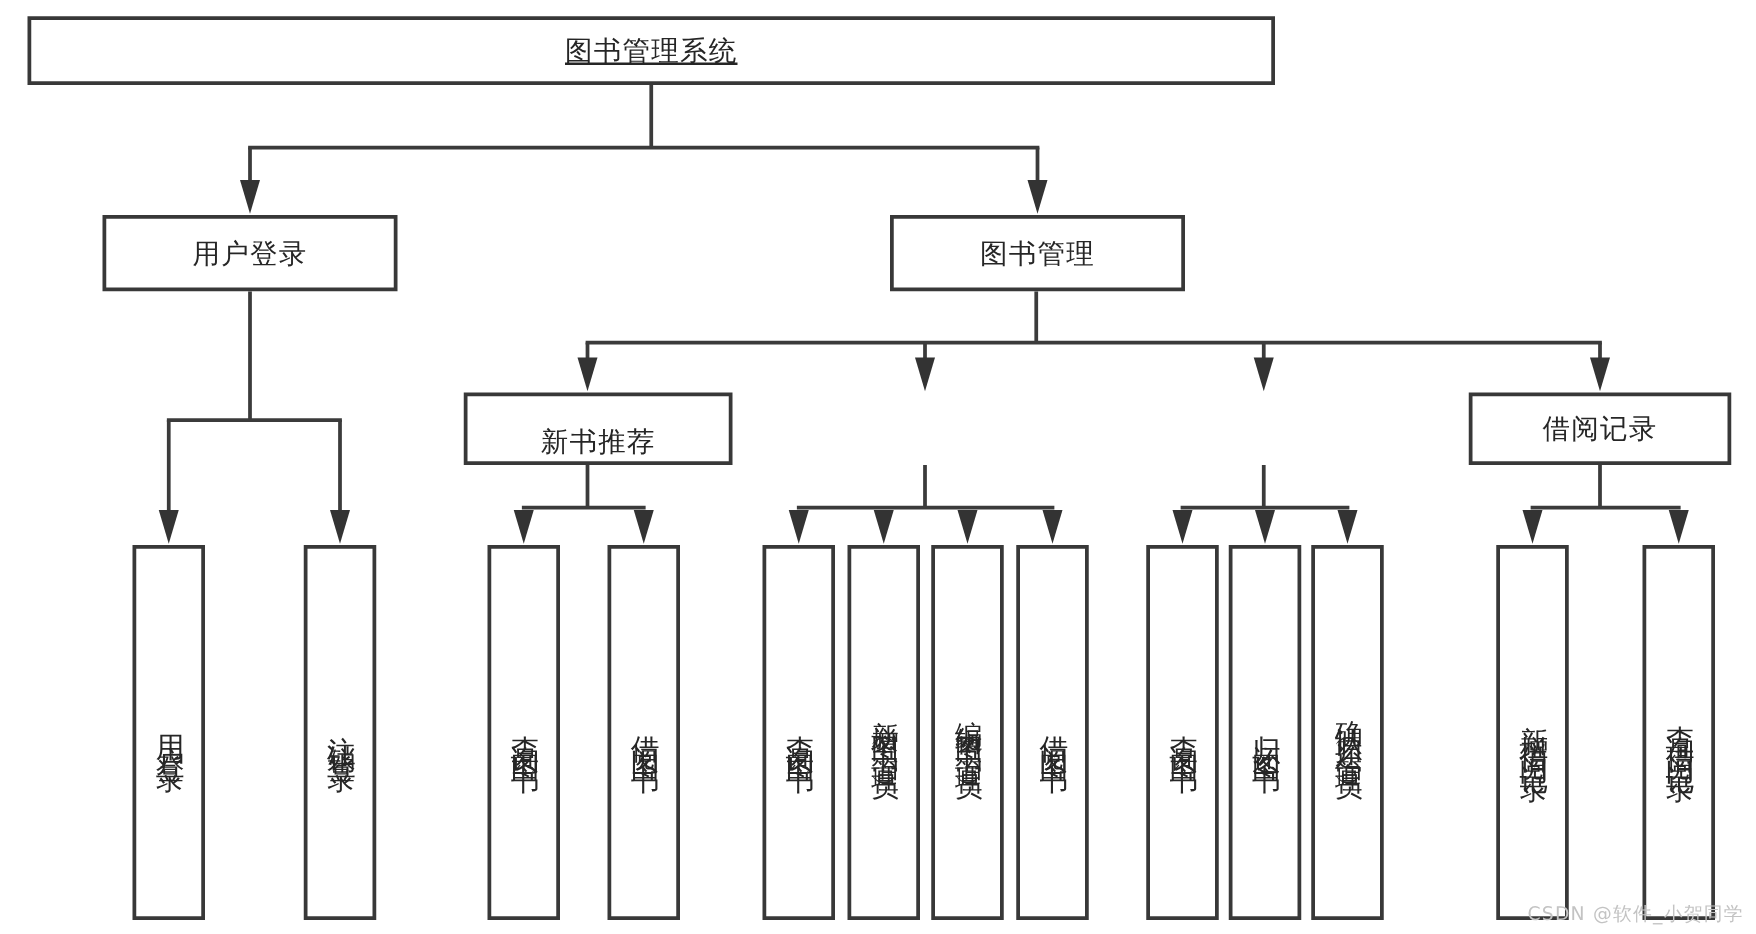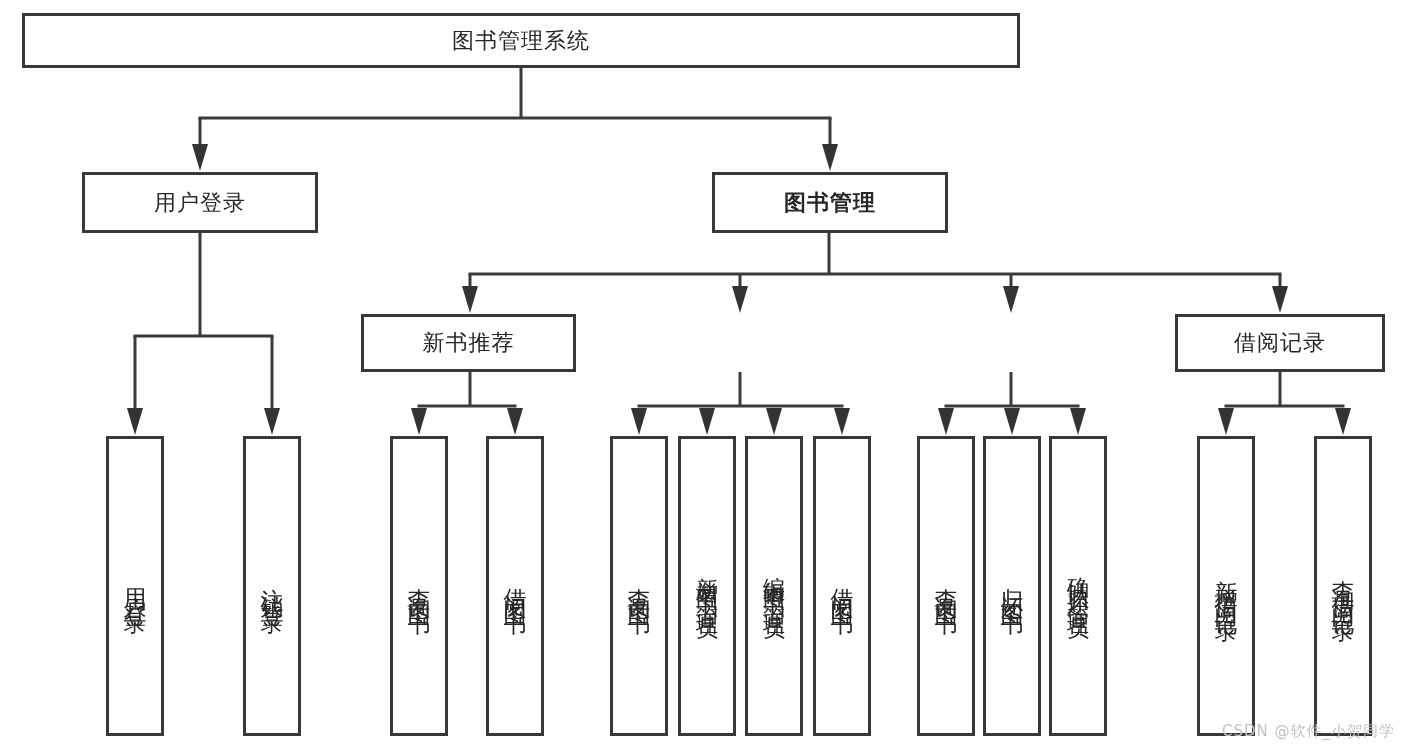--- a/index.html
+++ b/index.html
@@ -30,26 +30,26 @@
     color: #262626;
     display: flex;
     align-items: center;
     justify-content: center;
     z-index: 2;
     font-size: 22px;
     letter-spacing: 1px;
   }
 
   
-  .n-root   { left: 22px;   top: 13px;  width: 998px; height: 55px; }
+  .n-root   { left: 22px;   top: 13px;  width: 998px; height: 55px; text-decoration: underline; }
   
   .n-login  { left: 82px;   top: 172px; width: 236px; height: 61px; }
-  .n-mgmt   { left: 712px;  top: 172px; width: 236px; height: 61px; font-weight: bold; }
-  
-  .n-g0 { left: 361px;  top: 314px; width: 215px; height: 58px; }
+  .n-mgmt   { left: 712px;  top: 172px; width: 236px; height: 61px; }
+  
+  .n-g0 { left: 371px;  top: 314px; width: 215px; height: 58px; align-items: flex-end; }
   .n-g1 { left: 635px;  top: 314px; width: 210px; height: 58px; }
   .n-g2 { left: 905px;  top: 314px; width: 213px; height: 58px; }
   .n-g3 { left: 1175px; top: 314px; width: 210px; height: 58px; }
 
   
   .leaf { top: 436px; width: 58px; height: 300px; }
   .leaf .vtext {
     writing-mode: vertical-rl;
     text-orientation: mixed;
     font-size: 23px;

